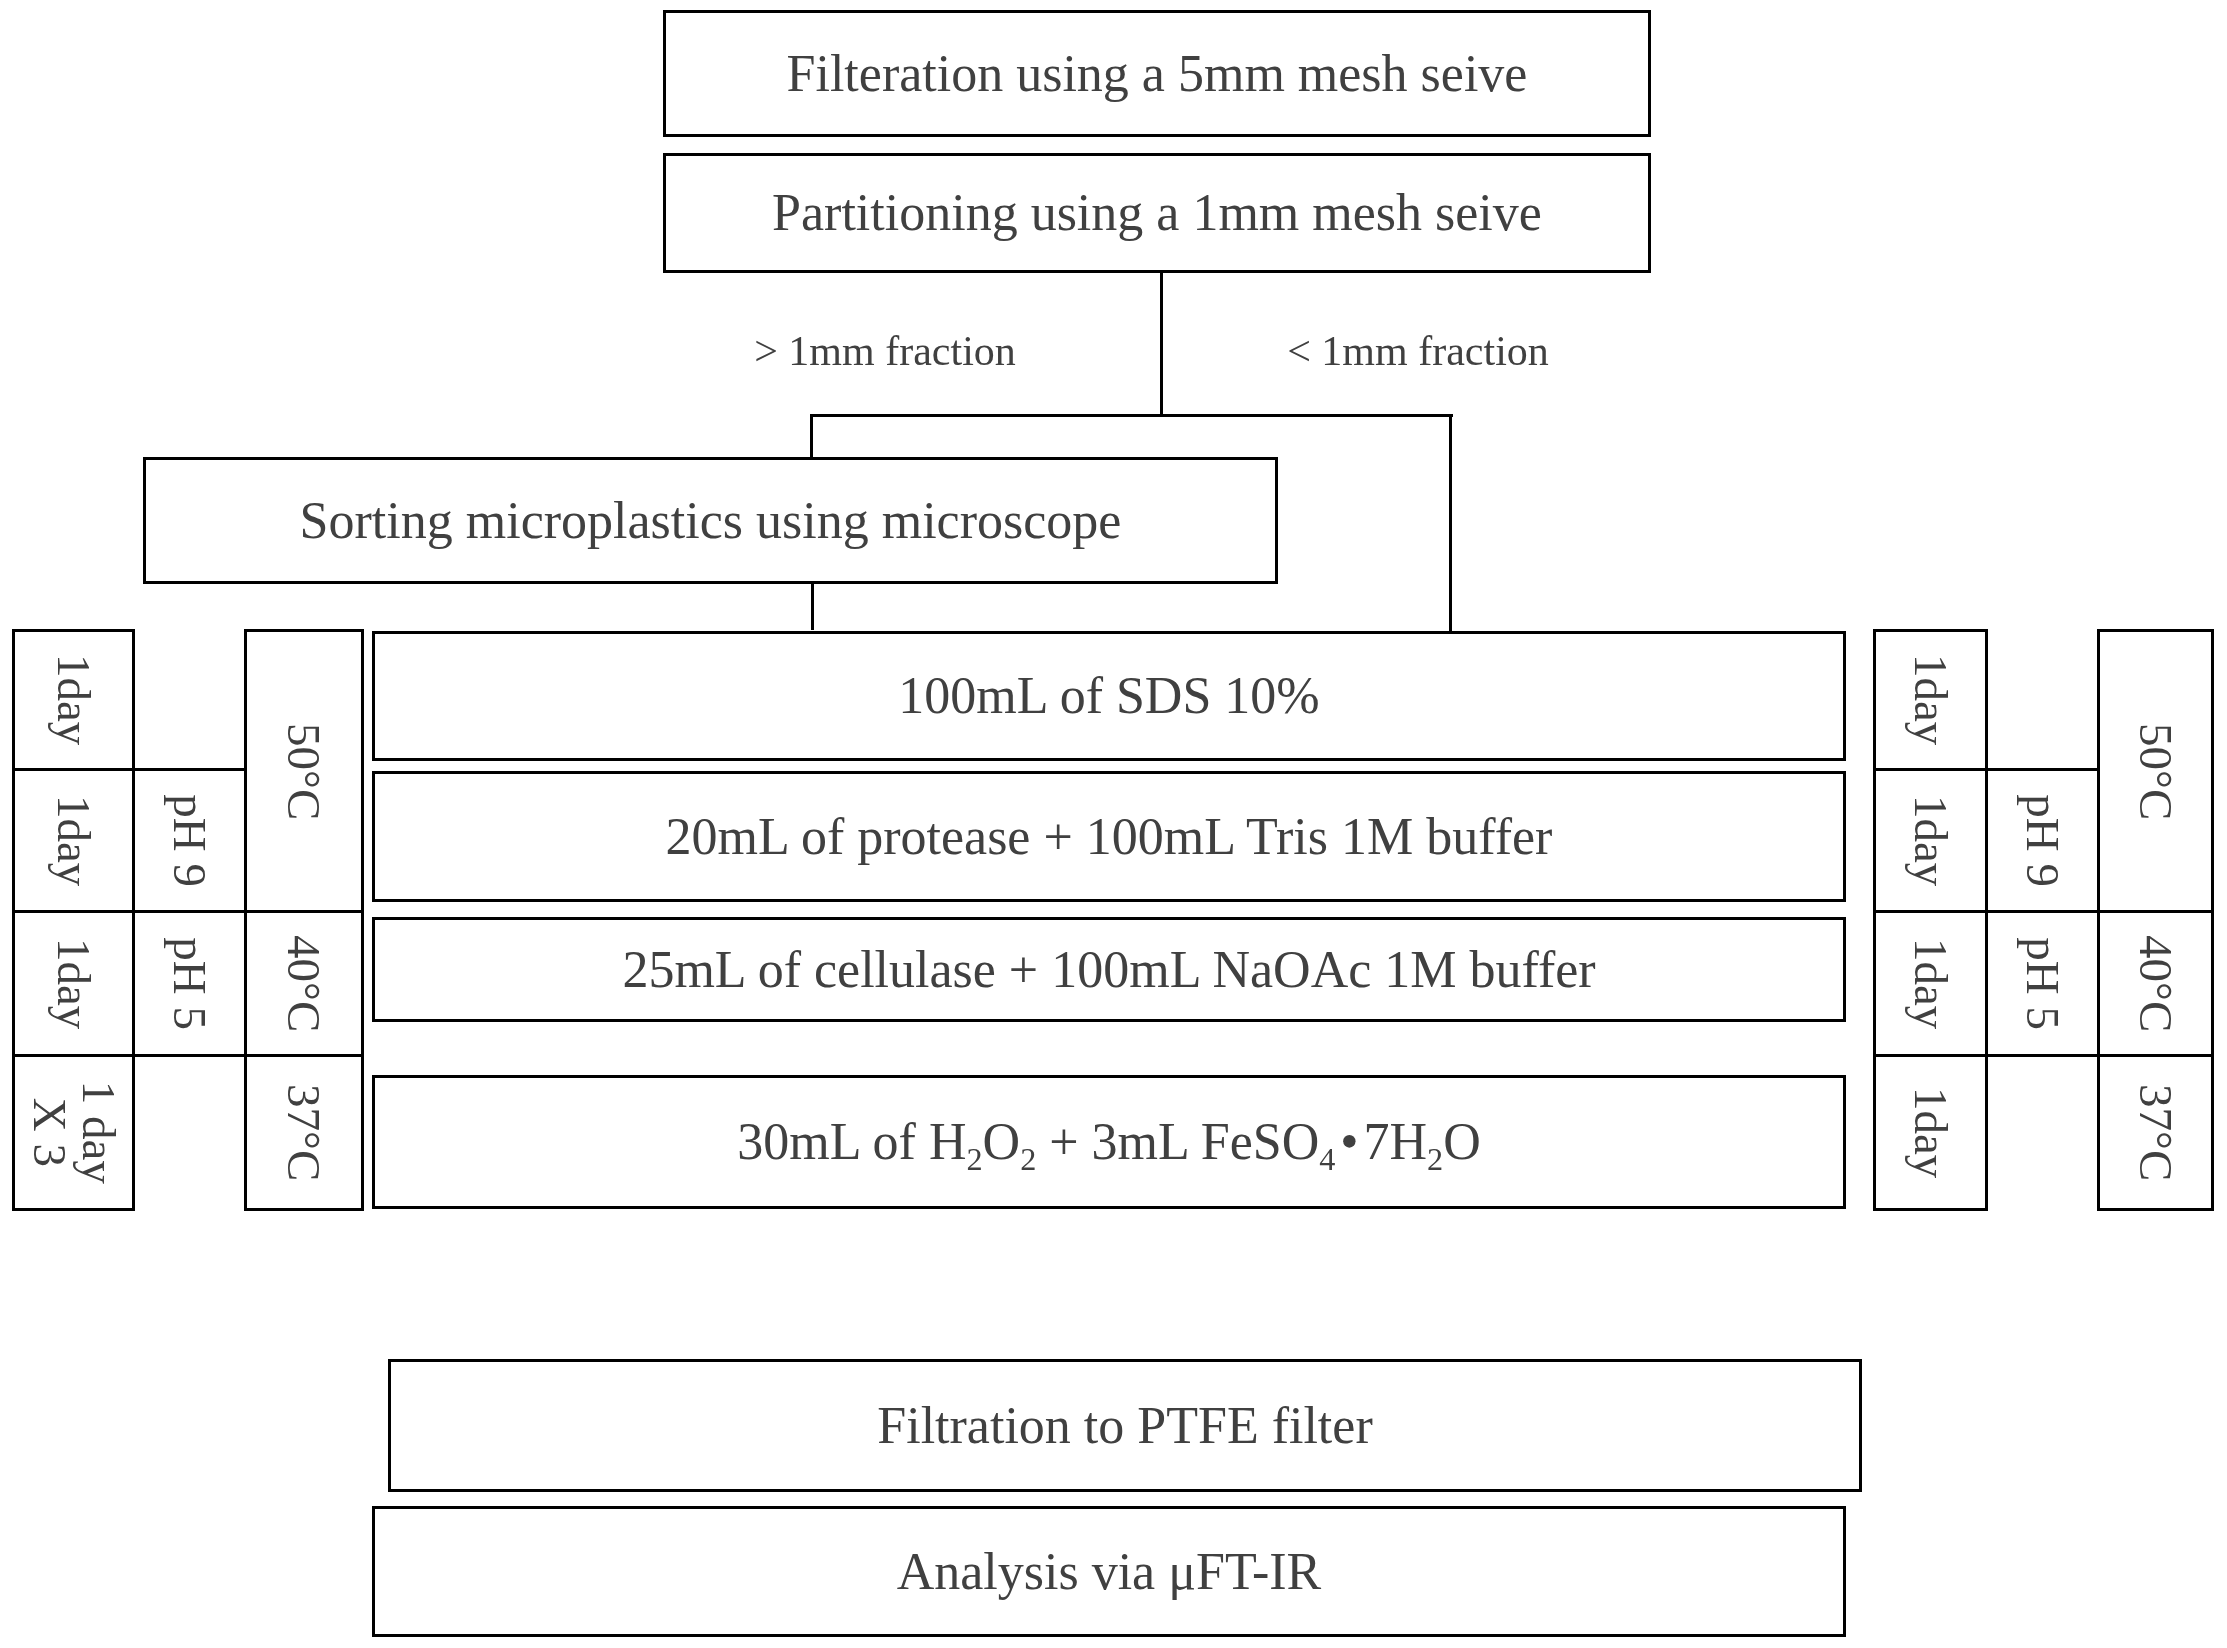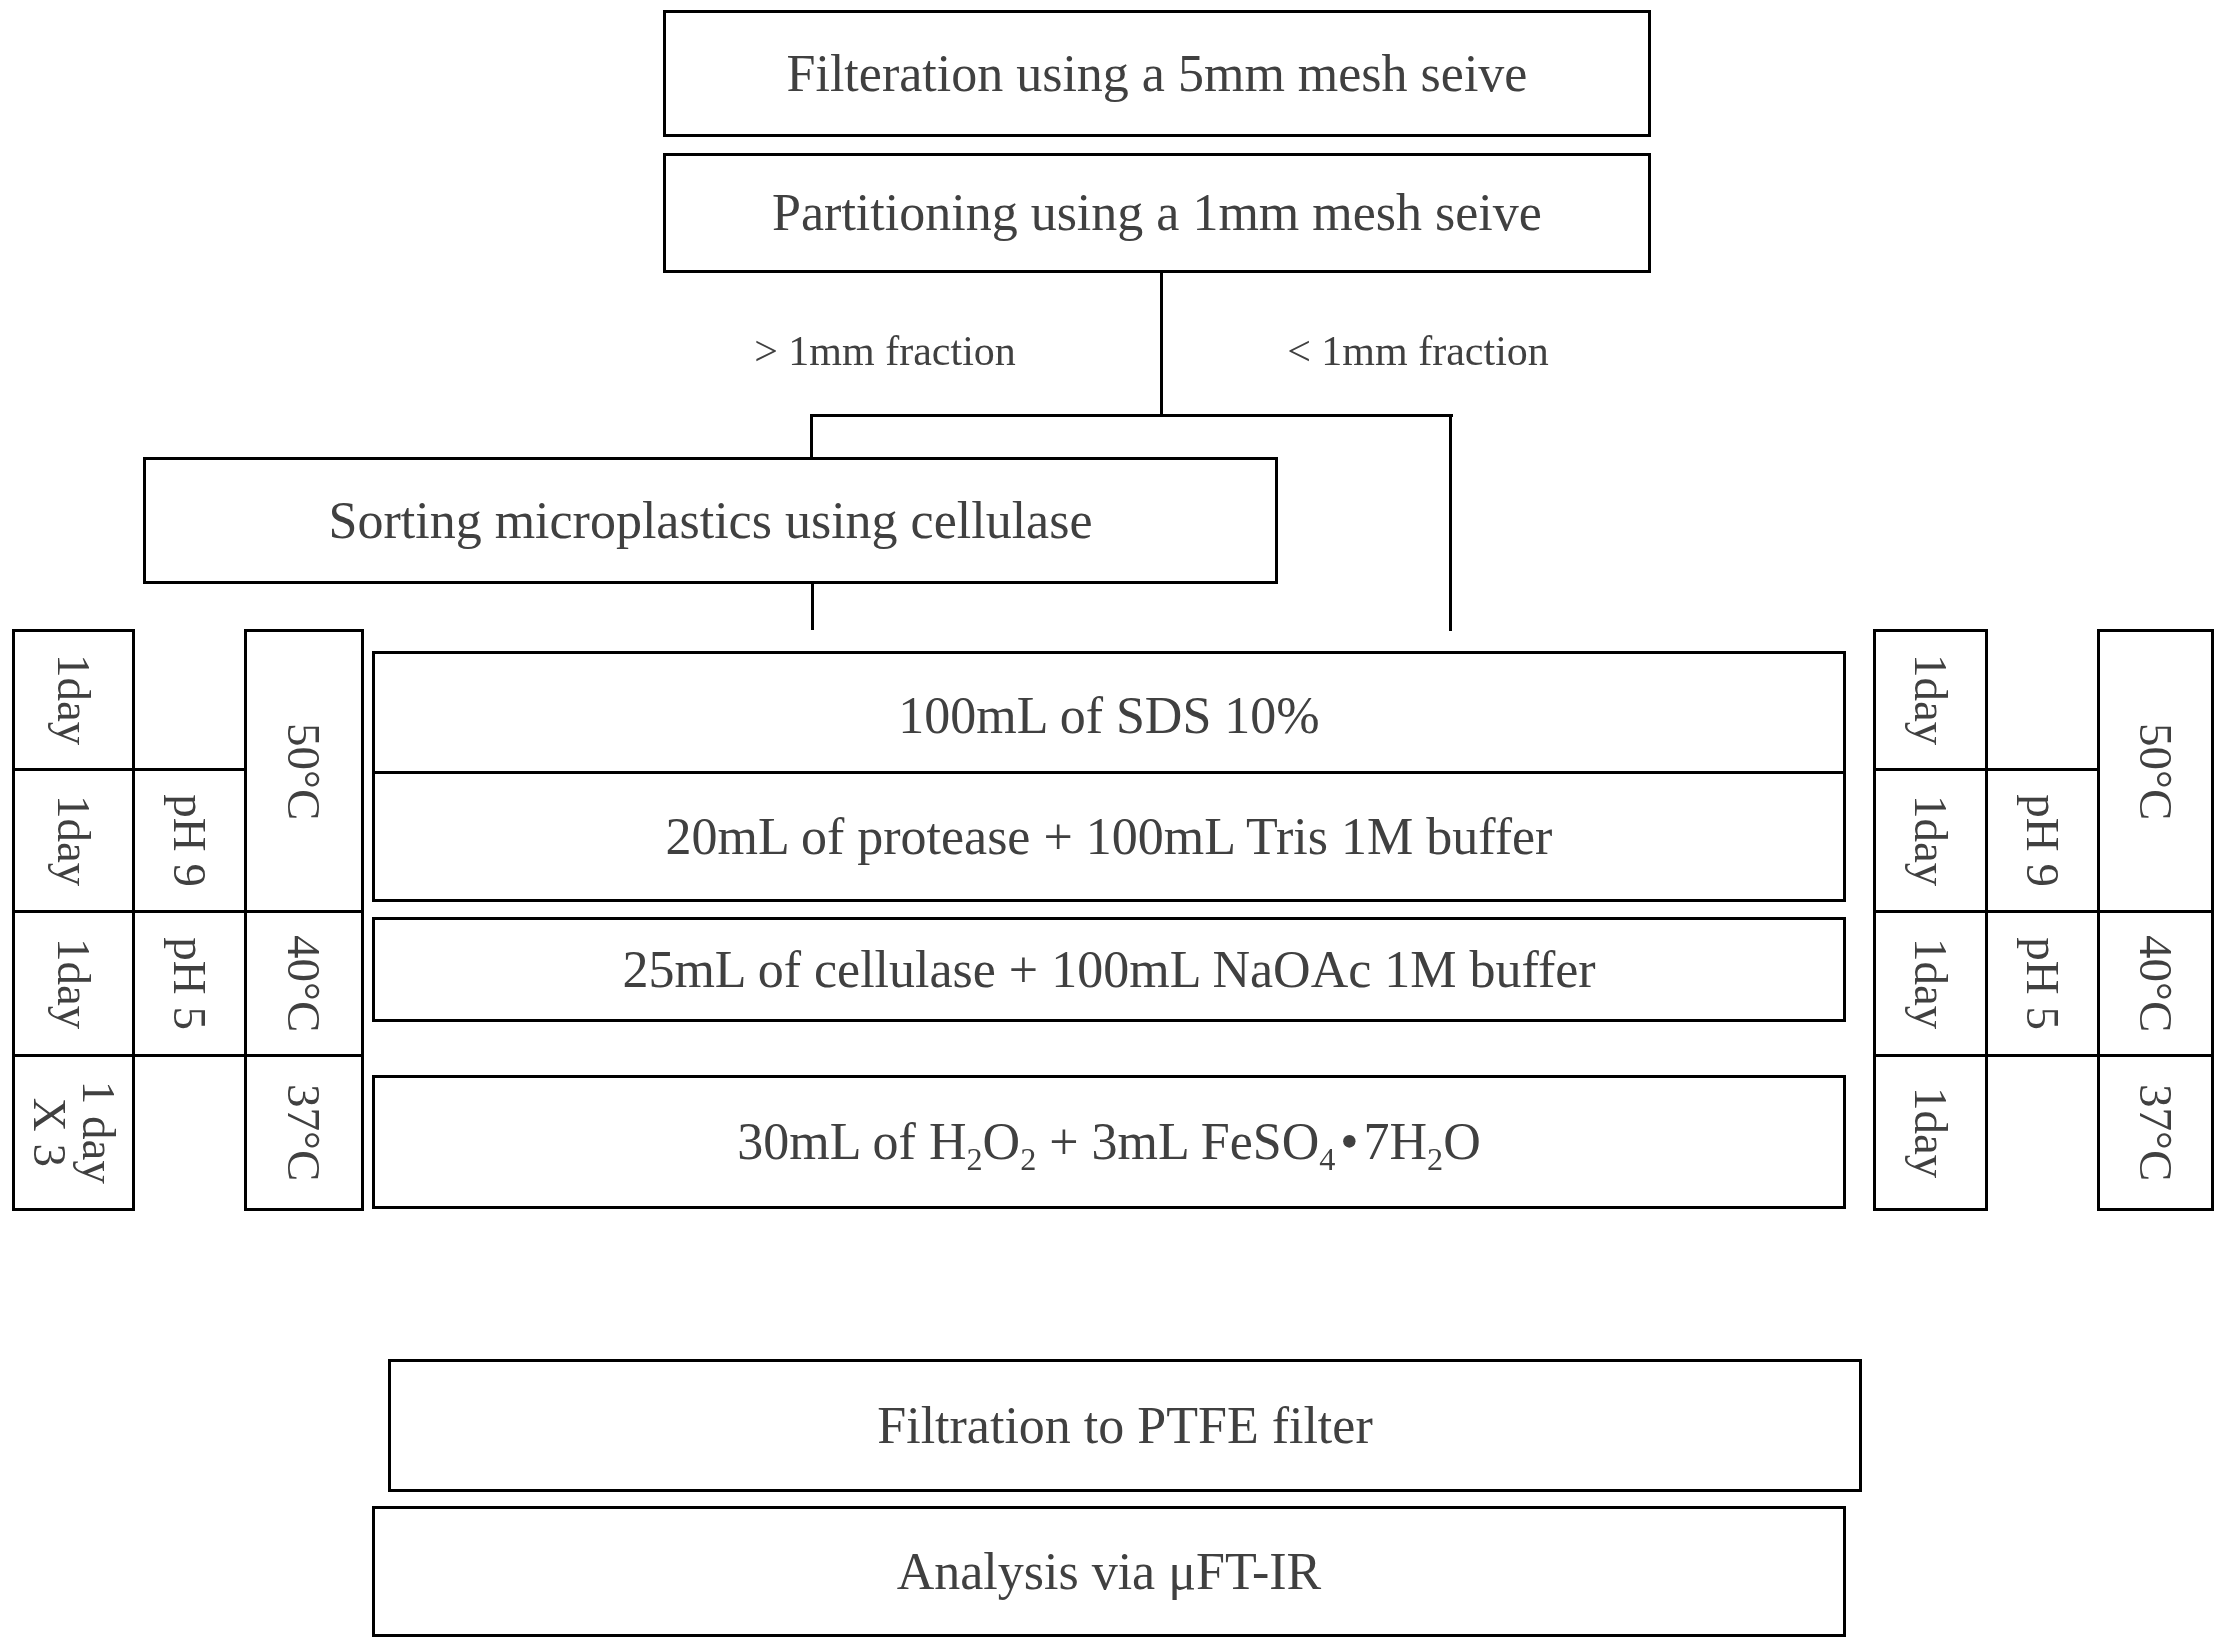--- a/index.html
+++ b/index.html
@@ -78,24 +78,24 @@
   <div class="line" style="left:811px; top:583px; width:3.2px; height:47px;"></div>
 
   <div class="branch-label" style="left:674px; top:318px; width:422px; height:65px;">
     <span>&gt; 1mm fraction</span>
   </div>
   <div class="branch-label" style="left:1213px; top:318px; width:410px; height:65px;">
     <span>&lt; 1mm fraction</span>
   </div>
 
   <div class="box" style="left:143px; top:457px; width:1135px; height:127px;">
-    <span>Sorting microplastics using cellulase</span>
+    <span>Sorting microplastics using microscope</span>
   </div>
 
-  <div class="box" style="left:372px; top:651px; width:1474px; height:130px;">
+  <div class="box" style="left:372px; top:631px; width:1474px; height:130px;">
     <span>100mL of SDS 10%</span>
   </div>
 
   <div class="box" style="left:372px; top:771px; width:1474px; height:131px;">
     <span>20mL of protease + 100mL Tris 1M buffer</span>
   </div>
 
   <div class="box" style="left:372px; top:917px; width:1474px; height:105px;">
     <span>25mL of cellulase + 100mL NaOAc 1M buffer</span>
   </div>

